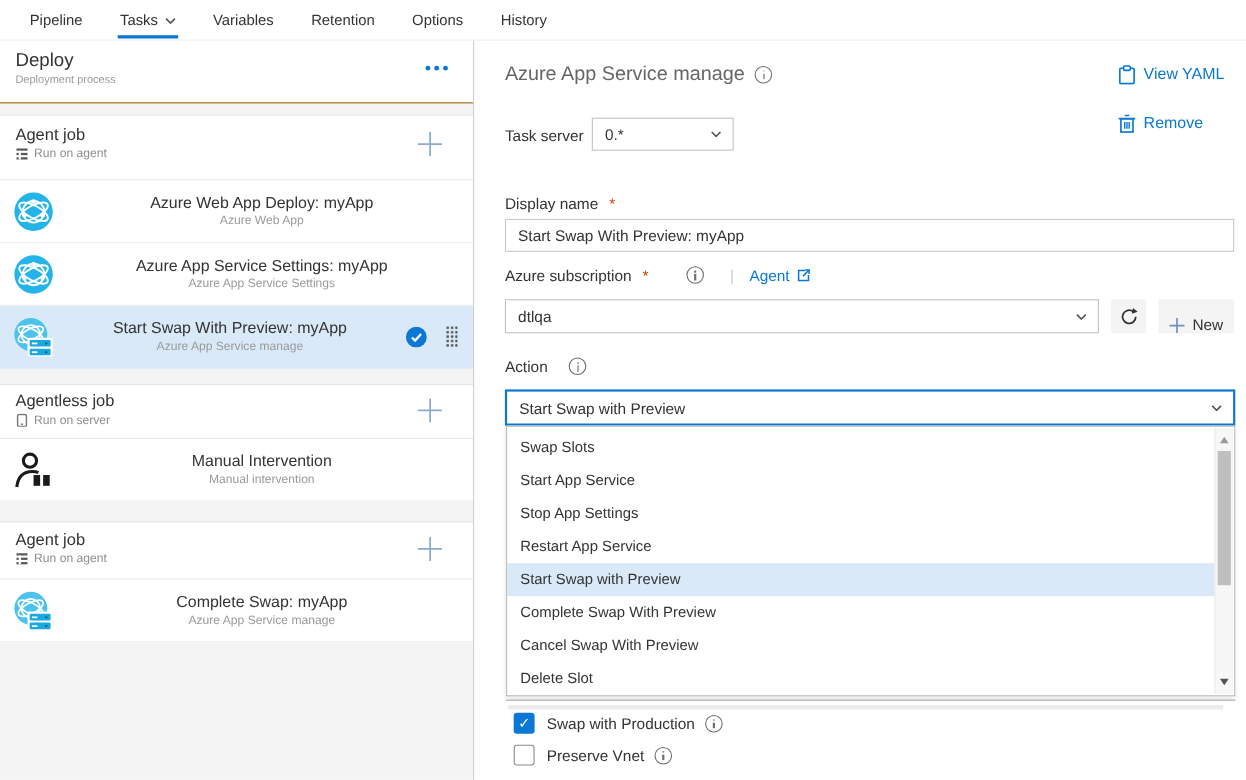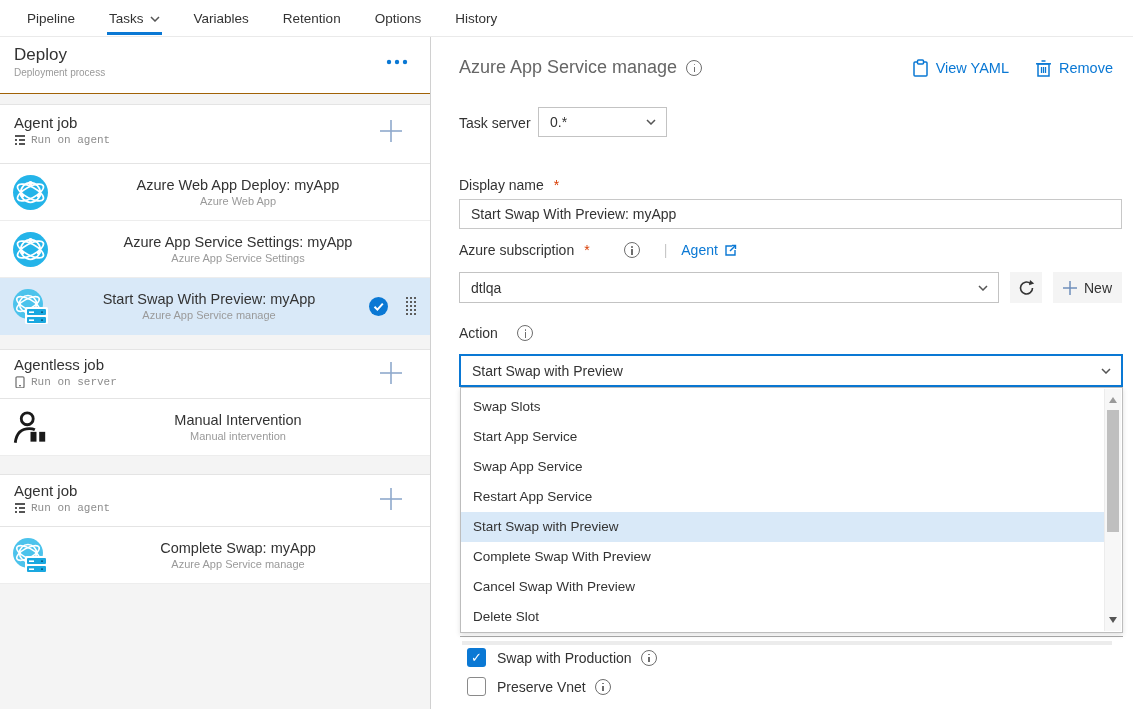--- a/index.html
+++ b/index.html
@@ -24,59 +24,59 @@
   .process-head { height:57px; background:#fff; border-bottom:1px solid #a16207; padding:8px 14px; position:relative; cursor:pointer;}
   .process-head .t1 { font-size:17px; color:#333; }
   .process-head .t2 { font-size:10px; color:#9a9a9a; margin-top:2px; }
   .ellipsis { position:absolute; right:22px; top:22px; }
 
   .gap10 { height:10px; } .gap14 { height:14px; } .gap18 { height:18px; }
 
   .job-head { height:60px; background:#fff; border-top:1px solid #e4e4e4; border-bottom:1px solid #e4e4e4;
               padding:9px 14px; position:relative; cursor:pointer; }
   .job-head .t1 { font-size:15px; color:#333; }
-  .job-head .sub { display:flex; align-items:center; gap:5px; margin-top:3px;font-family:Liberation Mono, monospace; }
+  .job-head .sub { display:flex; align-items:center; gap:5px; margin-top:3px; }
   .job-head .sub .t2 { font-size:11px; color:#8d8d8d; }
   .plus-btn { position:absolute; right:28px; top:15px; cursor:pointer; }
 
   .task-item { height:57px; background:#fff; border-bottom:1px solid #ededed; display:flex; align-items:center;
                padding:0 12px; gap:9px; cursor:pointer; position:relative;text-align:center; }
   .task-item.selected { background:#d9e9f8; border-bottom:1px solid #d9e9f8; }
   .task-item .txt { flex:1; min-width:0; }
   .task-item .t1 { font-size:14.5px; color:#333; white-space:nowrap; }
   .task-item .t2 { font-size:11px; color:#9a9a9a; margin-top:2px; white-space:nowrap; }
   .task-icon { width:37px; height:37px; flex:0 0 37px; }
   .check-badge { width:19px; height:19px; margin-right:8px; }
   .grip { width:11px; height:20px; margin-right:2px;
           background-image: radial-gradient(circle, #5c5c5c 1.1px, transparent 1.2px);
           background-size: 4px 4px; background-position:0 0; cursor:grab; }
 
   
   .p-title { position:absolute; left:27px; top:20px; font-size:18px; color:#666;
              display:flex; align-items:center; gap:9px; }
-  .p-actions { position:absolute; right:20px; top:22px; display:flex; gap:26px; }
+  .p-actions { position:absolute; right:20px; top:22px; display:flex; gap:26px;flex-direction:column; }
   .link-btn { display:flex; align-items:center; gap:7px; color:#0a78d4; font-size:14.5px; cursor:pointer; }
 
   .field-label { position:absolute; font-size:14px; color:#333; display:flex; align-items:center; gap:8px; }
   .req { color:#d83b01; margin-left:2px; }
 
   .select-box { position:absolute; border:1px solid #c3c3c3; background:#fff; display:flex; align-items:center;
                 cursor:pointer; }
   .select-box .val { flex:1; padding-left:11px; font-size:14px; color:#333; white-space:nowrap; overflow:hidden; }
   .select-box .chev { margin-right:10px; flex:0 0 10px; }
   .select-box.focused { border:2px solid #0a78d4; }
 
   .text-input { position:absolute; border:1px solid #c8c8c8; background:#fff; display:flex; align-items:center; }
   .text-input .val { padding-left:11px; font-size:14px; color:#333; }
 
   .sep-bar { color:#c8c8c8; font-size:14px; }
   .manage-link { display:flex; align-items:center; gap:6px; color:#0a78d4; font-size:14px; cursor:pointer; }
 
   .icon-btn { position:absolute; background:#f4f4f4; display:flex; align-items:center; justify-content:center; cursor:pointer; }
-  .new-btn { position:absolute; background:#f4f4f4; display:flex; align-items:center; justify-content:center;
+  .new-btn { position:absolute; background:#f4f4f4; display:flex; align-items:flex-end; justify-content:center;
              gap:7px; font-size:14px; color:#333; cursor:pointer; }
 
   
   .dd-list { position:absolute; left:28px; top:350px; width:663px; height:246px; background:#fff;
              border:1px solid #bdbdbd; box-shadow:0 2px 5px rgba(0,0,0,.12); z-index:5; }
   .dd-item { height:30px; line-height:30px; padding-left:12px; font-size:13.5px; color:#333; cursor:pointer;
              margin-right:17px; white-space:nowrap; }
   .dd-item.hl { background:#d9e9f8; }
   .dd-scroll { position:absolute; top:1px; right:1px; bottom:1px; width:17px; background:#f7f7f7; border-left:1px solid #ececec; }
   .dd-thumb { position:absolute; top:21px; left:2px; width:12px; height:122px; background:#bfbfbf; cursor:pointer;}
@@ -412,21 +412,21 @@
       <span class="val">Start Swap with Preview</span>
       <svg class="chev" viewBox="0 0 10 6">
           <use href="#ico-chevron"></use>
         </svg>
     </div>
 
     <div class="dd-list">
       <div style="height:4px;"></div>
       <div class="dd-item">Swap Slots</div>
       <div class="dd-item">Start App Service</div>
-      <div class="dd-item">Swap App Service</div>
+      <div class="dd-item">Stop App Settings</div>
       <div class="dd-item">Restart App Service</div>
       <div class="dd-item hl">Start Swap with Preview</div>
       <div class="dd-item">Complete Swap With Preview</div>
       <div class="dd-item">Cancel Swap With Preview</div>
       <div class="dd-item">Delete Slot</div>
       <div class="dd-scroll">
         <div class="arr-up"></div>
         <div class="dd-thumb"></div>
         <div class="arr-dn"></div>
       </div>

